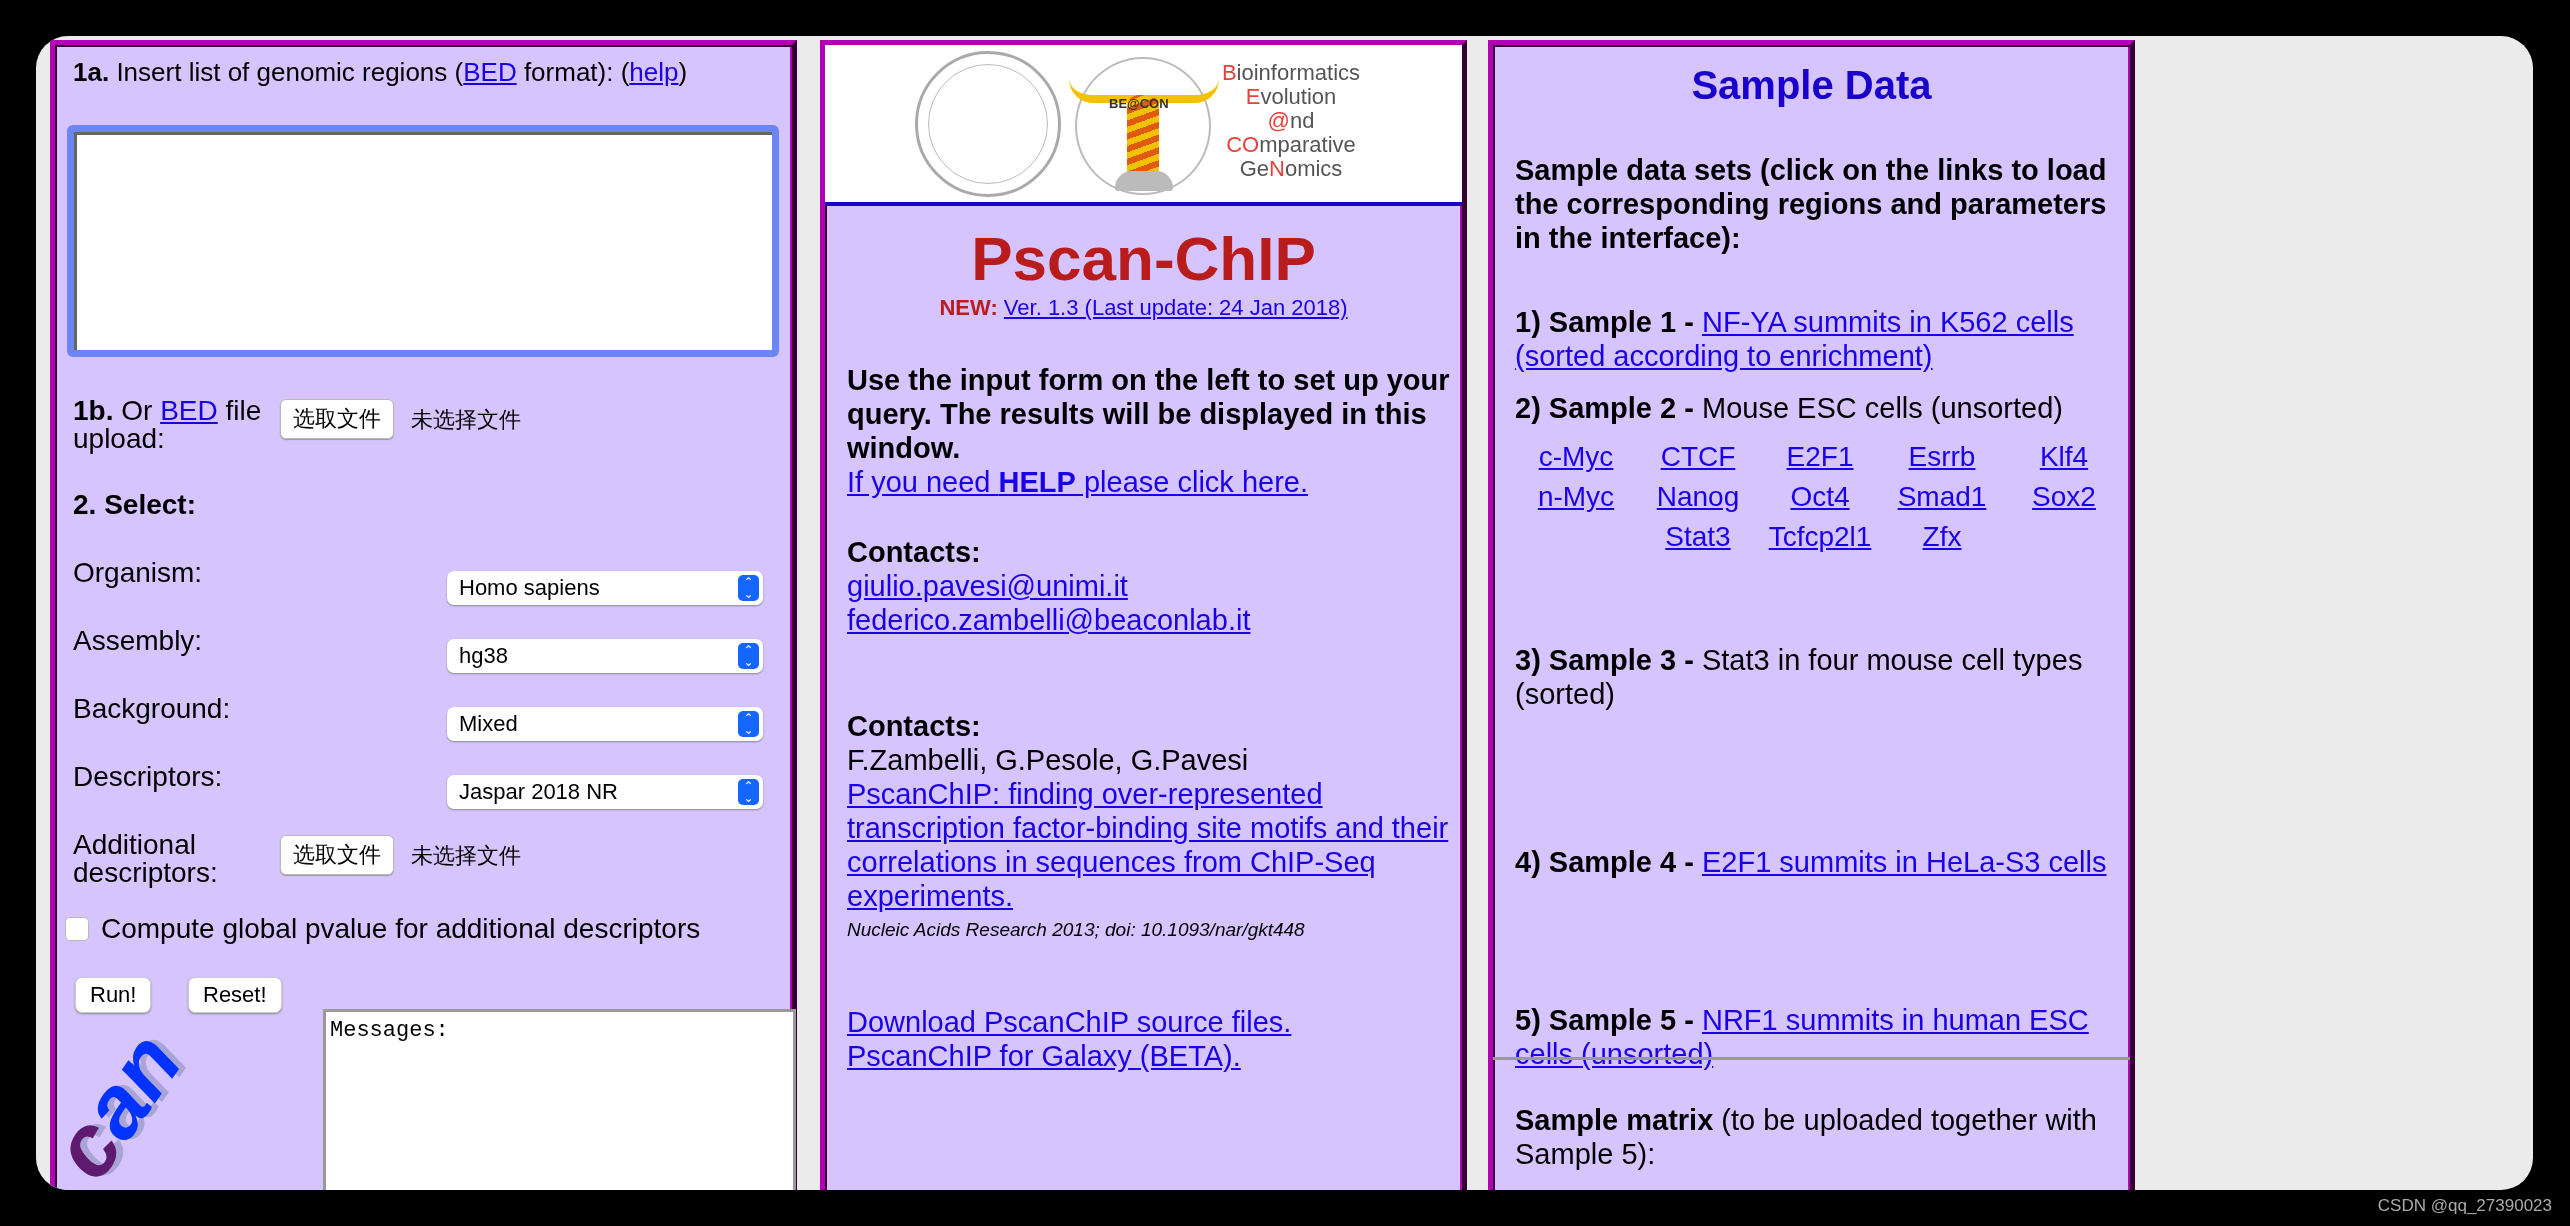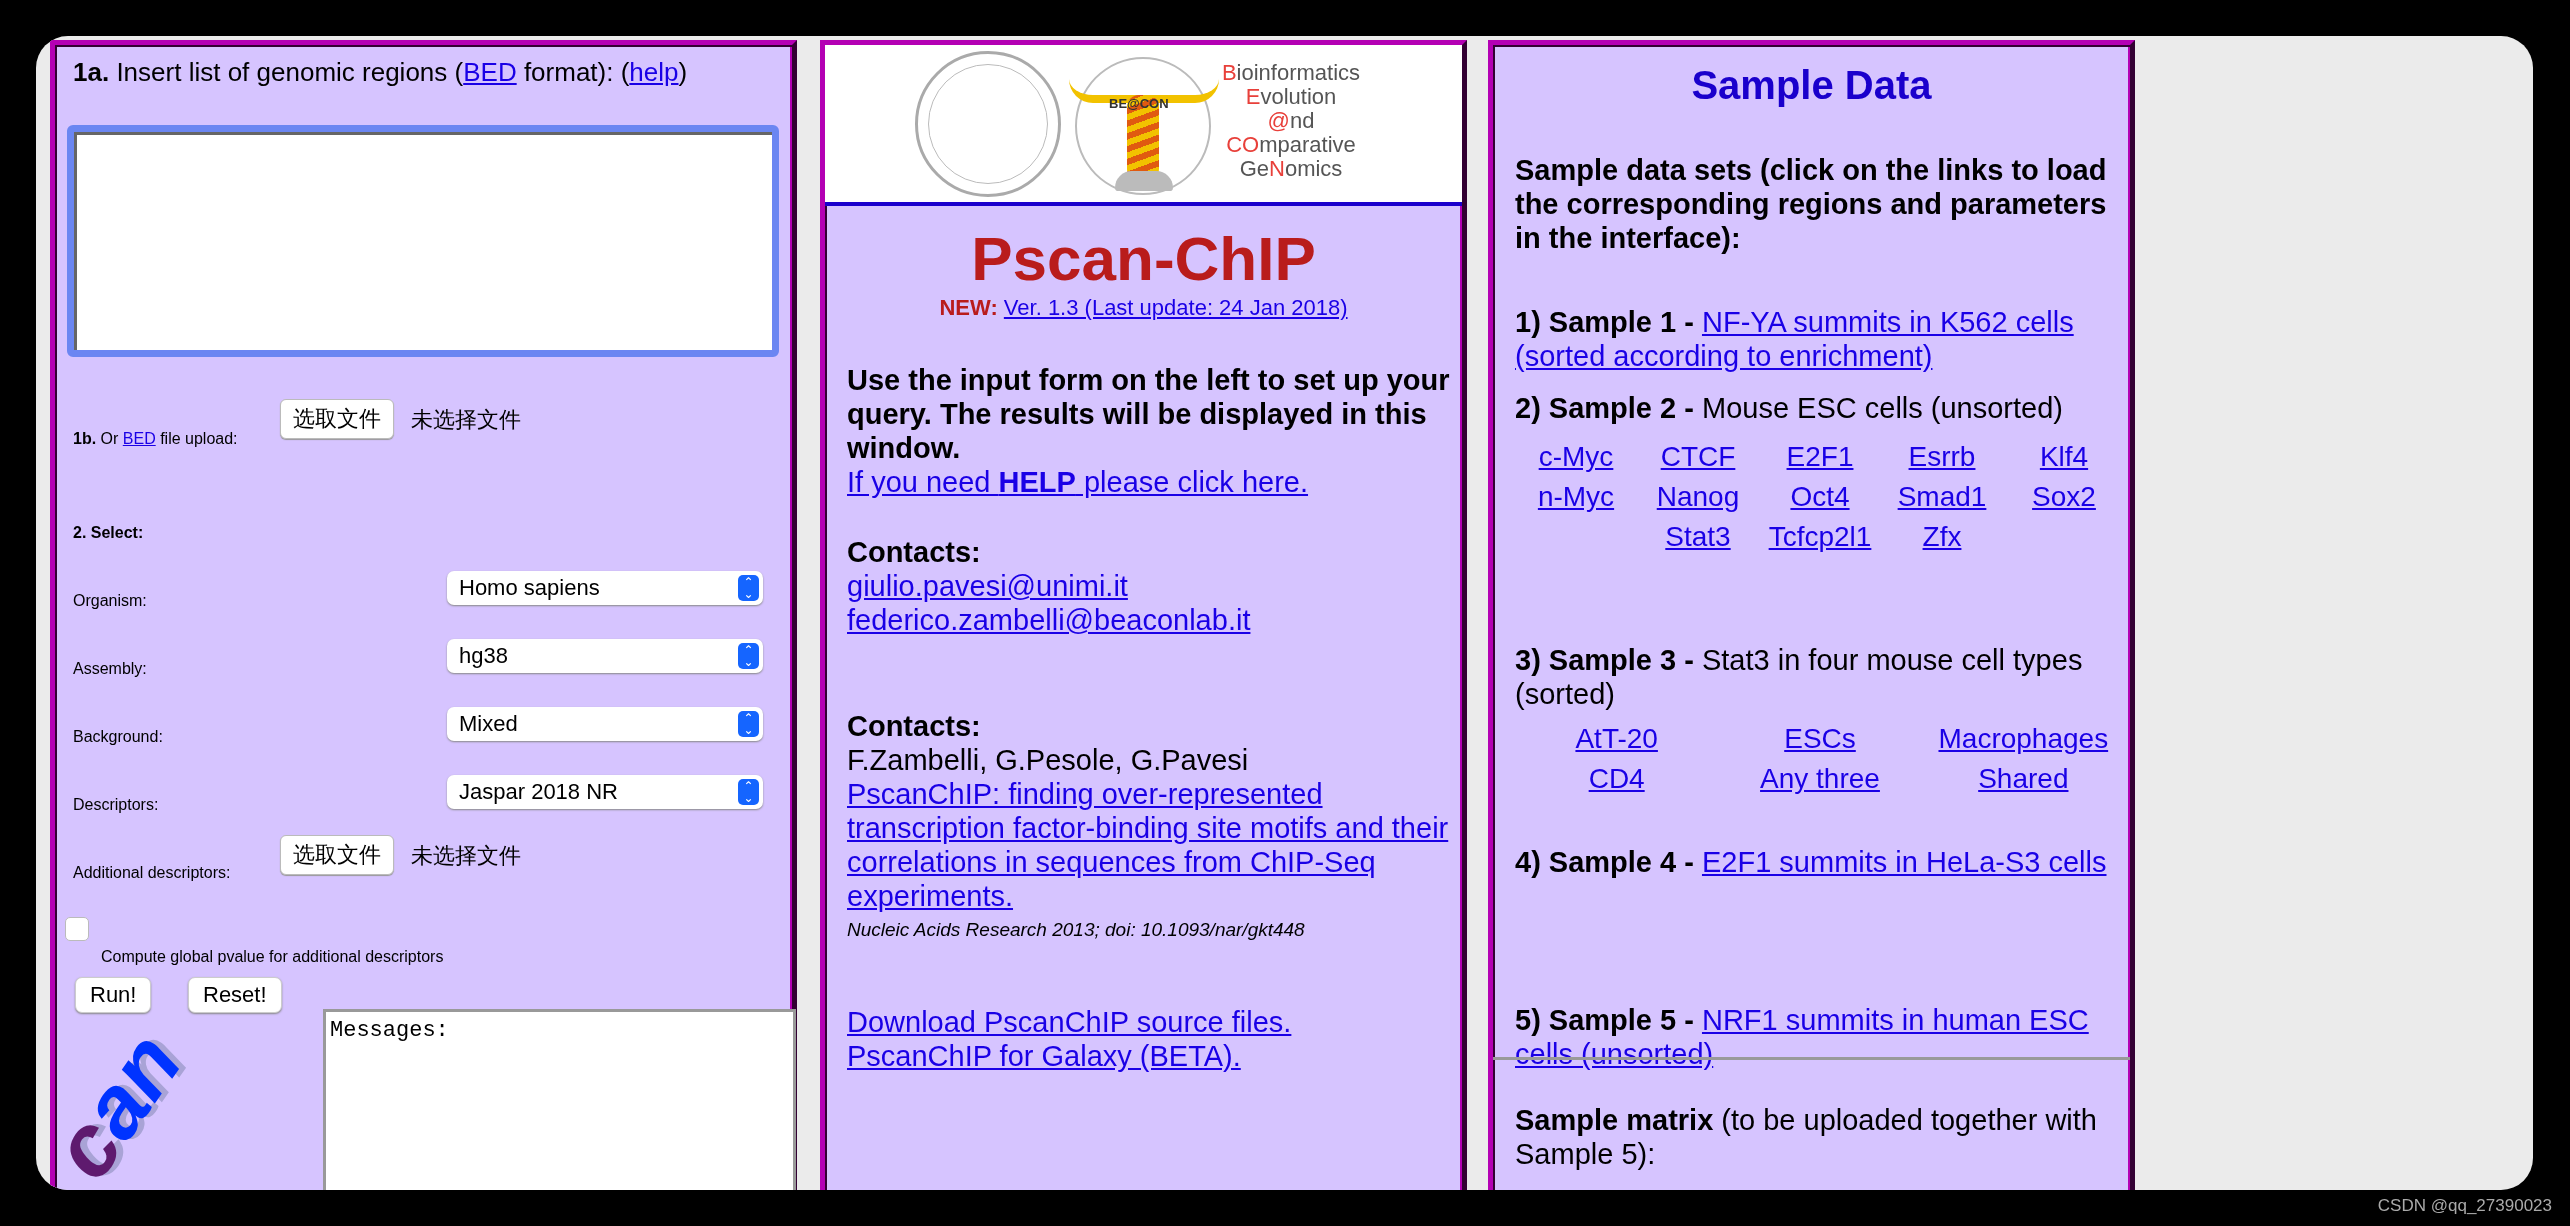--- a/index.html
+++ b/index.html
@@ -19,21 +19,21 @@
   }
   a { color:#1a00e6; text-decoration:underline; }
   
   #left { left:14px; width:747px; font-size:25px; }
   #left .row1a { position:absolute; left:18px; top:12px; font-size:26px; }
   #left textarea.regions {
     position:absolute; left:12px; top:80px; width:712px; height:232px; box-sizing:border-box;
     border:7px solid #6b86f2; border-radius:6px; background:#fff; resize:none;
     box-shadow: inset 3px 3px 0 #666;
   }
-  .lbl { position:absolute; left:18px; font-size:16px; line-height:28px;margin-top:28px; }
+  .lbl { position:absolute; left:18px; font-size:28px; line-height:28px; }
   .filebtn {
     position:absolute; display:inline-block; background:#fff; border-radius:6px;
     border:1px solid #bbb; font-size:22px; padding:4px 12px; box-shadow:0 1px 1px #999;
   }
   .nofile { position:absolute; font-size:22px; }
   .select {
     position:absolute; left:392px; width:316px; height:34px; background:#fff;
     border-radius:7px; box-shadow:0 1px 2px #888; font-size:22px; line-height:34px;
     padding-left:12px; box-sizing:border-box;
   }
@@ -254,28 +254,20 @@
       <span></span>
       <a href="#">Stat3</a>
       <a href="#">Tcfcp2l1</a>
       <a href="#">Zfx</a>
       <span></span>
     </div>
 
     <div class="rtext" style="top:598px;">
       <b>3) Sample 3 - </b><span>Stat3 in four mouse cell types (sorted)</span>
     </div>
-    <div class="grid grid3" style="top:674px;">
-      <a href="#">AtT-20</a>
-      <a href="#">ESCs</a>
-      <a href="#">Macrophages</a>
-      <a href="#">CD4</a>
-      <a href="#">Any three</a>
-      <a href="#">Shared</a>
-    </div>
 
     <div class="rtext" style="top:800px;">
       <b>4) Sample 4 - </b><a href="#">E2F1 summits in HeLa-S3 cells</a>
     </div>
 
     <div class="rtext" style="top:938px;margin-top:20px;">
       <b>5) Sample 5 - </b><a href="#">NRF1 summits in human ESC cells (unsorted)</a>
     </div>
 
     <div class="hr" style="top:1012px;"></div>

